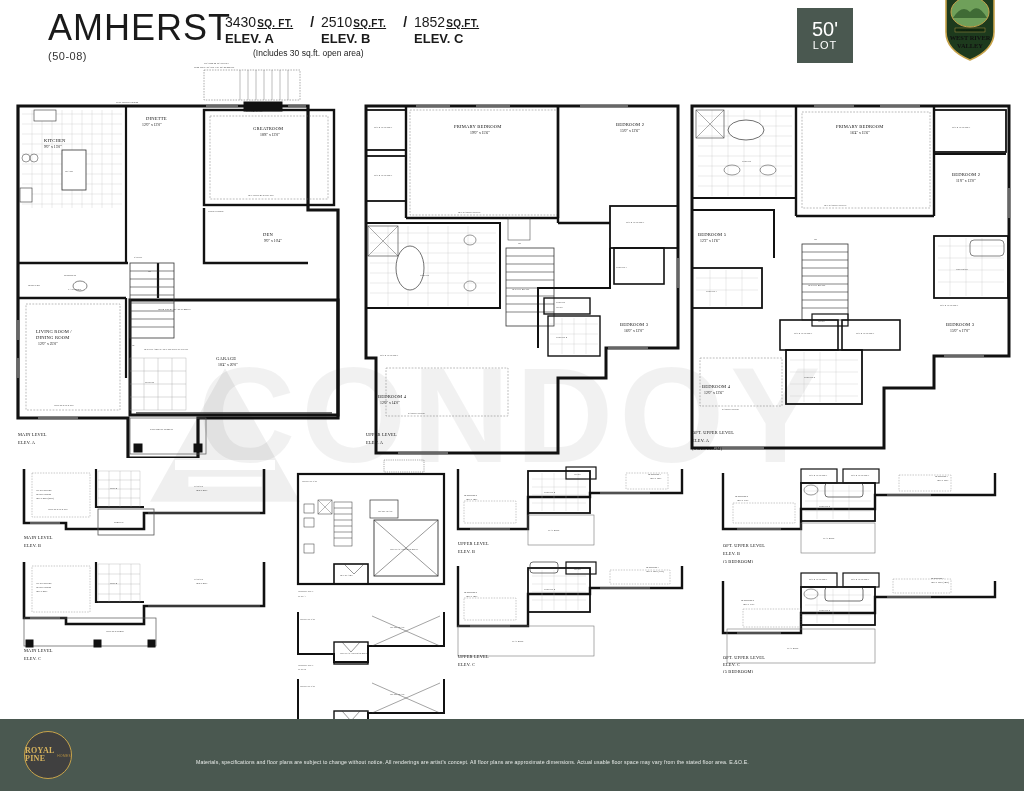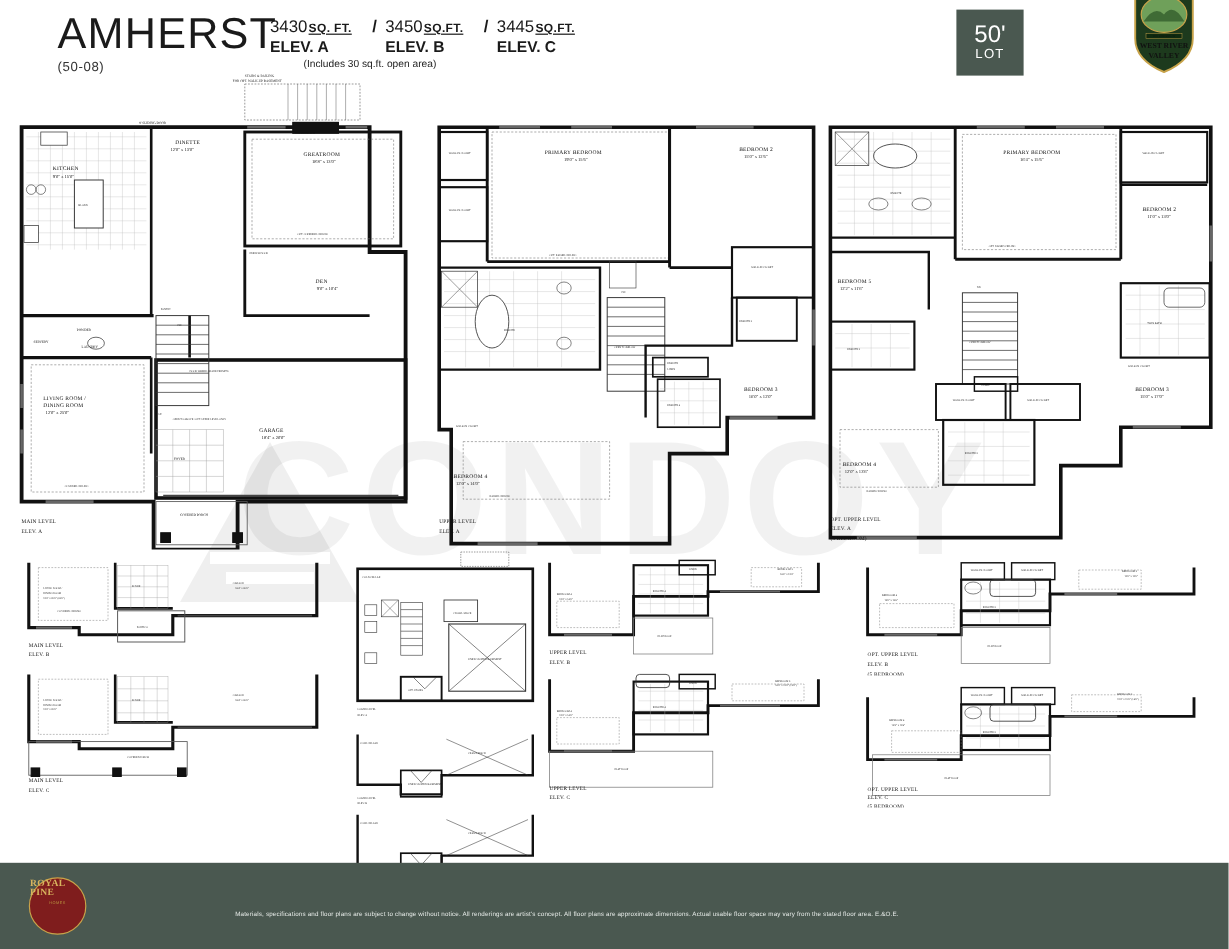--- a/index.html
+++ b/index.html
@@ -79,22 +79,22 @@
     position:absolute; left:0; bottom:0; width:1024px; height:72px;
     background:#4a5850; z-index:20;
   }
   #footer-text {
     position:absolute; left:196px; top:40px; width:640px;
     font-family:"Liberation Sans", sans-serif;
     font-size:5.2px; color:#e8ece9; letter-spacing:.15px; line-height:1.4;
   }
   #builder-logo {
     position:absolute; left:24px; top:12px; width:48px; height:48px;
-    border-radius:50%; background:#7f1d1d; border:1.5px solid #c8a34a;
-    display:flex; flex-direction:column; align-items:center; justify-content:flex-start;
+    border-radius:50%; background:#404040; border:1.5px solid #c8a34a;
+    display:flex; flex-direction:row; align-items:center; justify-content:center;
   }
   #builder-logo .bl-name {
     font-family:"Liberation Serif", serif; font-size:8px; color:#d8b45e;
     font-weight:bold; letter-spacing:.3px; line-height:1;
   }
   #builder-logo .bl-sub {
     font-family:"Liberation Sans", sans-serif; font-size:3.2px; color:#b9933f;
     letter-spacing:.4px; margin-top:2px;
   }
   #community-logo {
@@ -118,29 +118,29 @@
         <div class="area-col area-group">
           <div class="area-row">
             <span class="area-num">3430</span>
             <span class="area-unit">SQ. FT.</span>
           </div>
           <div class="area-elev">ELEV. A</div>
         </div>
         <span class="slash">/</span>
         <div class="area-col area-group">
           <div class="area-row">
-            <span class="area-num">3450</span>
+            <span class="area-num">2510</span>
             <span class="area-unit">SQ.FT.</span>
           </div>
           <div class="area-elev">ELEV. B</div>
         </div>
         <span class="slash">/</span>
         <div class="area-col area-group">
           <div class="area-row">
-            <span class="area-num">3445</span>
+            <span class="area-num">1852</span>
             <span class="area-unit">SQ.FT.</span>
           </div>
           <div class="area-elev">ELEV. C</div>
         </div>
       </div>
       <div id="area-note">(Includes 30 sq.ft. open area)</div>
     </div>
 
     <div id="lot-badge">
       <div class="lot-num">50'</div>

